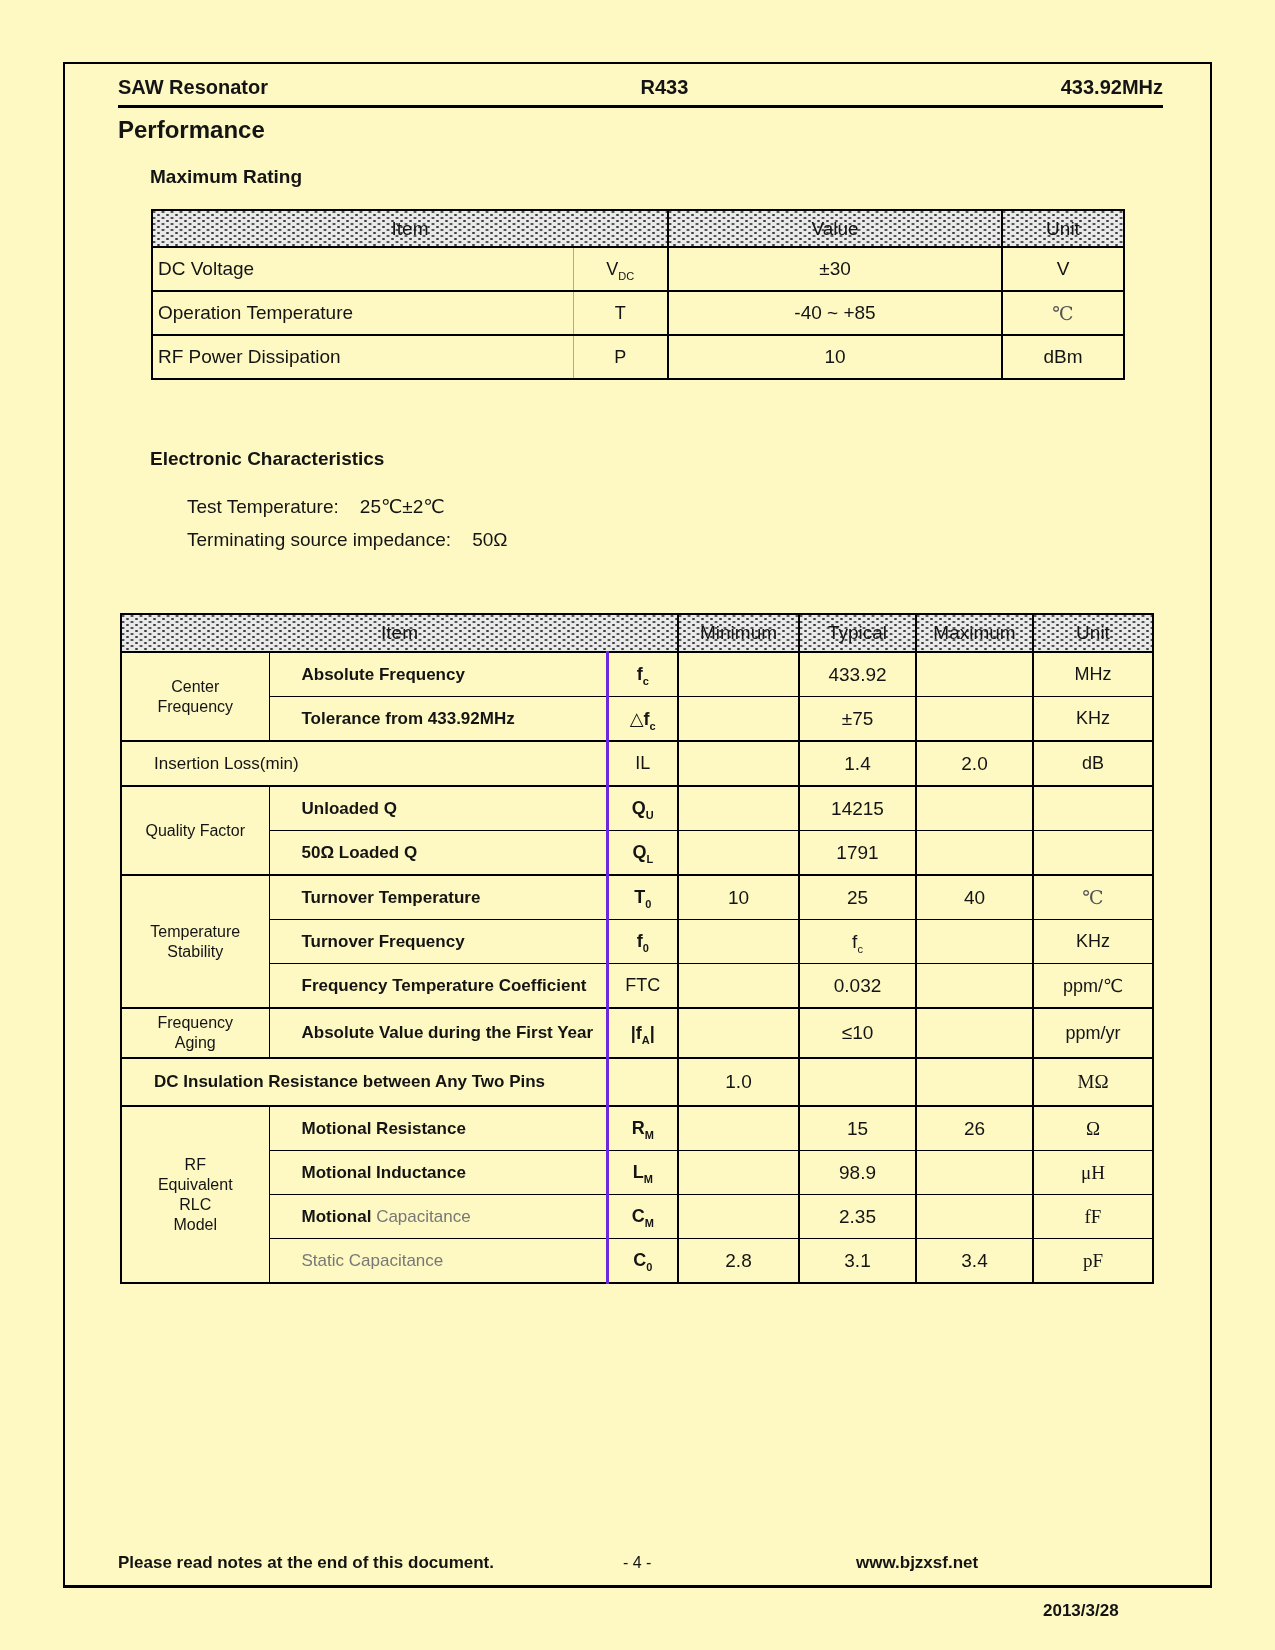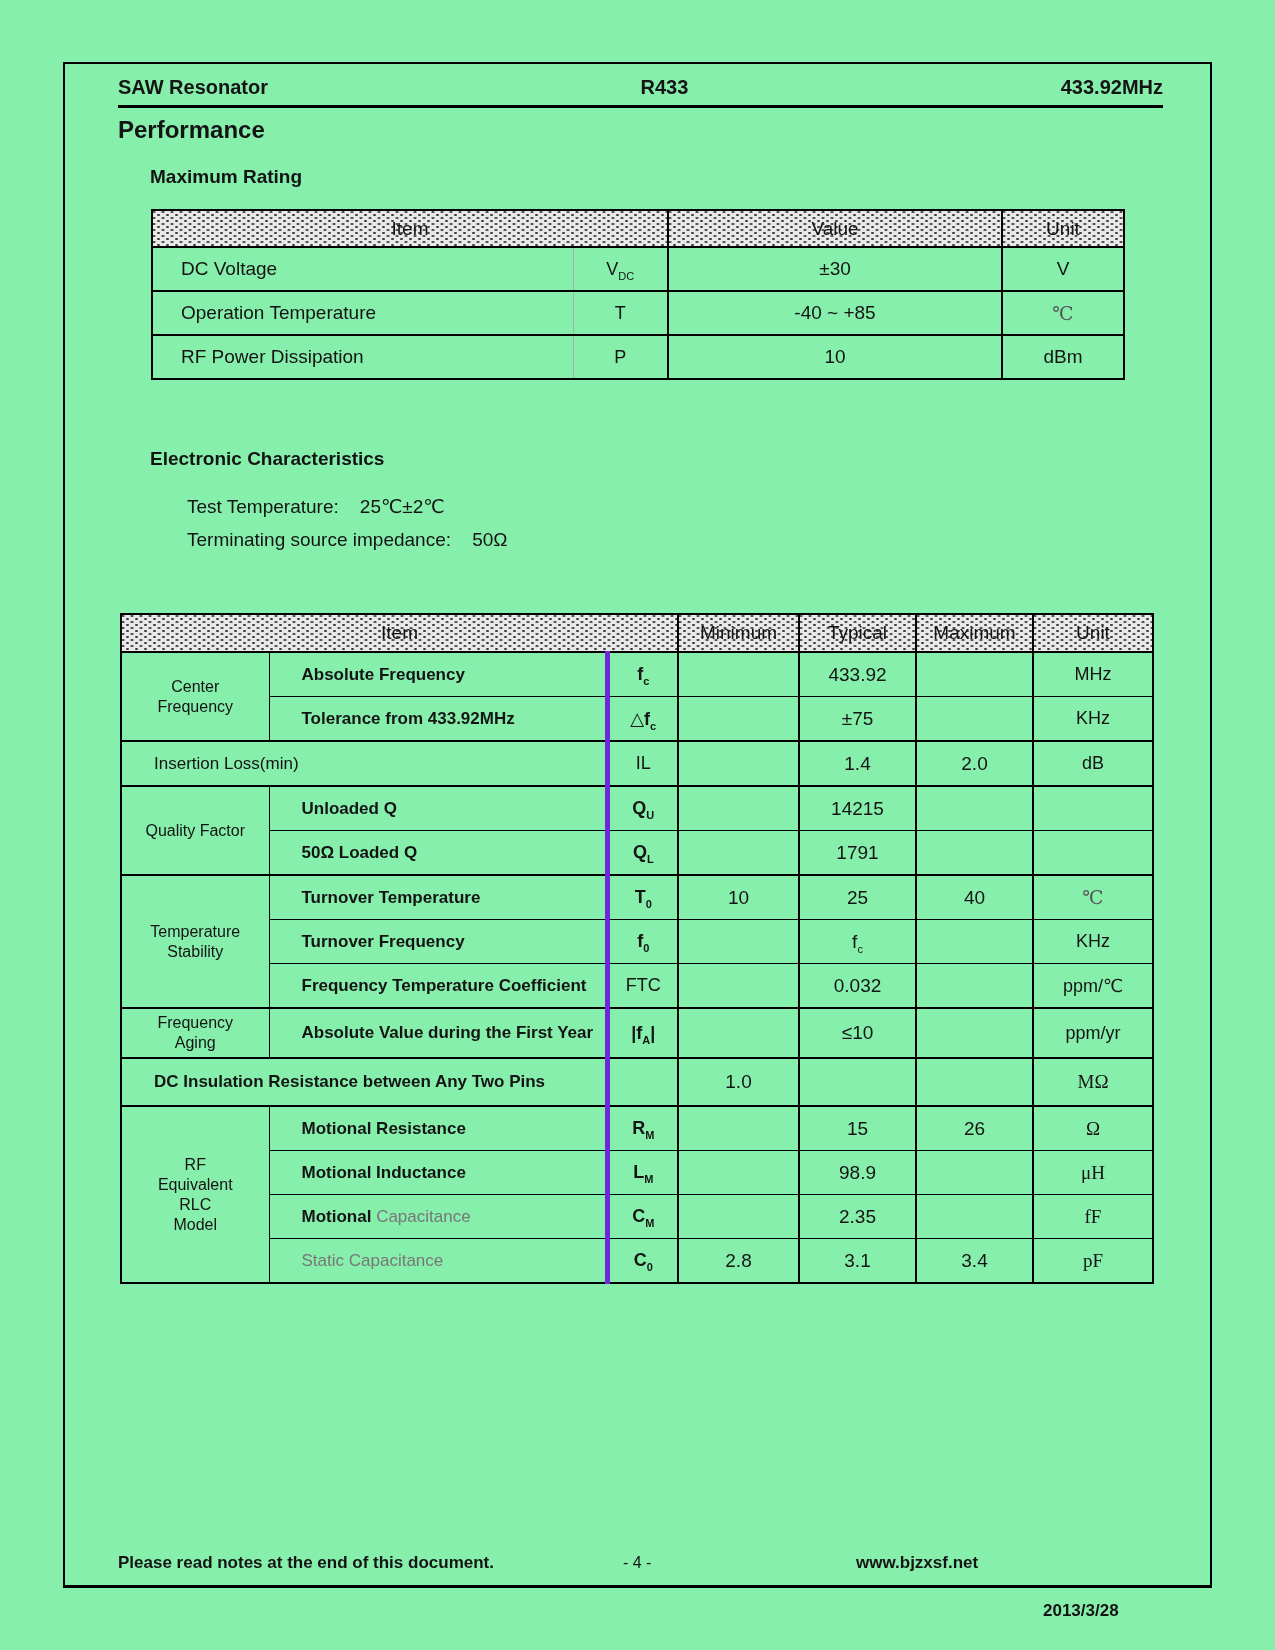--- a/index.html
+++ b/index.html
@@ -1,16 +1,16 @@
 <!DOCTYPE html>
 <html><head>
 <meta charset="utf-8">
 <style>
   html,body{margin:0;padding:0;background:#fff;}
-  .page{position:relative;width:1275px;height:1650px;background:#86efac;overflow:hidden;
+  .page{position:relative;width:1275px;height:1650px;background:#fef9c3;overflow:hidden;
         font-family:"Liberation Sans","DejaVu Sans",sans-serif;color:#141414;}
   .frame{position:absolute;left:63px;top:62px;width:1145px;height:1521px;
          border:2px solid #000;border-bottom-width:3px;}
   
   .dochdr{position:absolute;left:118px;top:76px;width:1045px;display:flex;
           justify-content:space-between;align-items:flex-start;
           font-size:20px;font-weight:bold;padding-bottom:6px;border-bottom:3px solid #000;}
   .perf{position:absolute;left:118px;top:116px;font-size:24px;font-weight:bold;}
   .sechdr{position:absolute;font-size:19px;font-weight:bold;}
   .sec-max{left:150px;top:166px;}
@@ -26,33 +26,33 @@
        background-size:9px 6px,9px 6px;background-position:1px 1px,5.5px 4px;
        font-size:18px;}
   sub{font-size:11px;line-height:0;}
   .ser{font-family:"Liberation Serif","DejaVu Serif",serif;}
   .gray{color:#777;font-weight:400;}
   .dim{color:#555;}
   
   .maxrate{position:absolute;left:151px;top:209px;border:2px solid #000;}
   .maxrate td{border:2px solid #000;font-size:19px;height:42px;}
   .maxrate tr.hdr td{height:35px;}
-  .maxrate td.item{text-align:left;padding-left:28px;}
+  .maxrate td.item{text-align:left;padding-left:5px;}
   .maxrate td.pre{border-right:1px solid #aaa;}
   .maxrate td.sym{border-left:1px solid #aaa;font-size:18px;}
   
   .main{position:absolute;left:120px;top:613px;border:2px solid #000;}
   .main td{border:1px solid #000;font-size:19px;height:43px;}
   .main tr.hdr td{border-bottom:2px solid #000;height:36px;}
   .main tr.gt td{border-top:2px solid #000;}
   .main td.cl{border-left:2px solid #000;}
   .main td.grp{font-size:16px;line-height:20px;white-space:pre-line;}
   .main td.item{text-align:left;padding-left:13px;font-size:17px;}
   .main td.item .ib{font-weight:600;}
-  .main td.pre{border-right:5px solid #6d28d9;padding-left:32px;}
+  .main td.pre{border-right:3px solid #6d28d9;padding-left:32px;}
   .main td.sym{border-left:1px solid #aaa;font-size:18px;font-weight:600;}
   .main td.sym.lt{font-weight:400;}
   .main td.unit{font-size:18px;}
   .main td.unit.ser{font-size:19px;}
   .main tr.r8 td{height:48px;}
   .main tr.r9 td{height:46px;}
   
   .foot{position:absolute;font-size:17px;font-weight:bold;}
   .f-note{left:118px;top:1553px;}
   .f-page{left:623px;top:1554px;font-weight:400;font-size:16px;}

